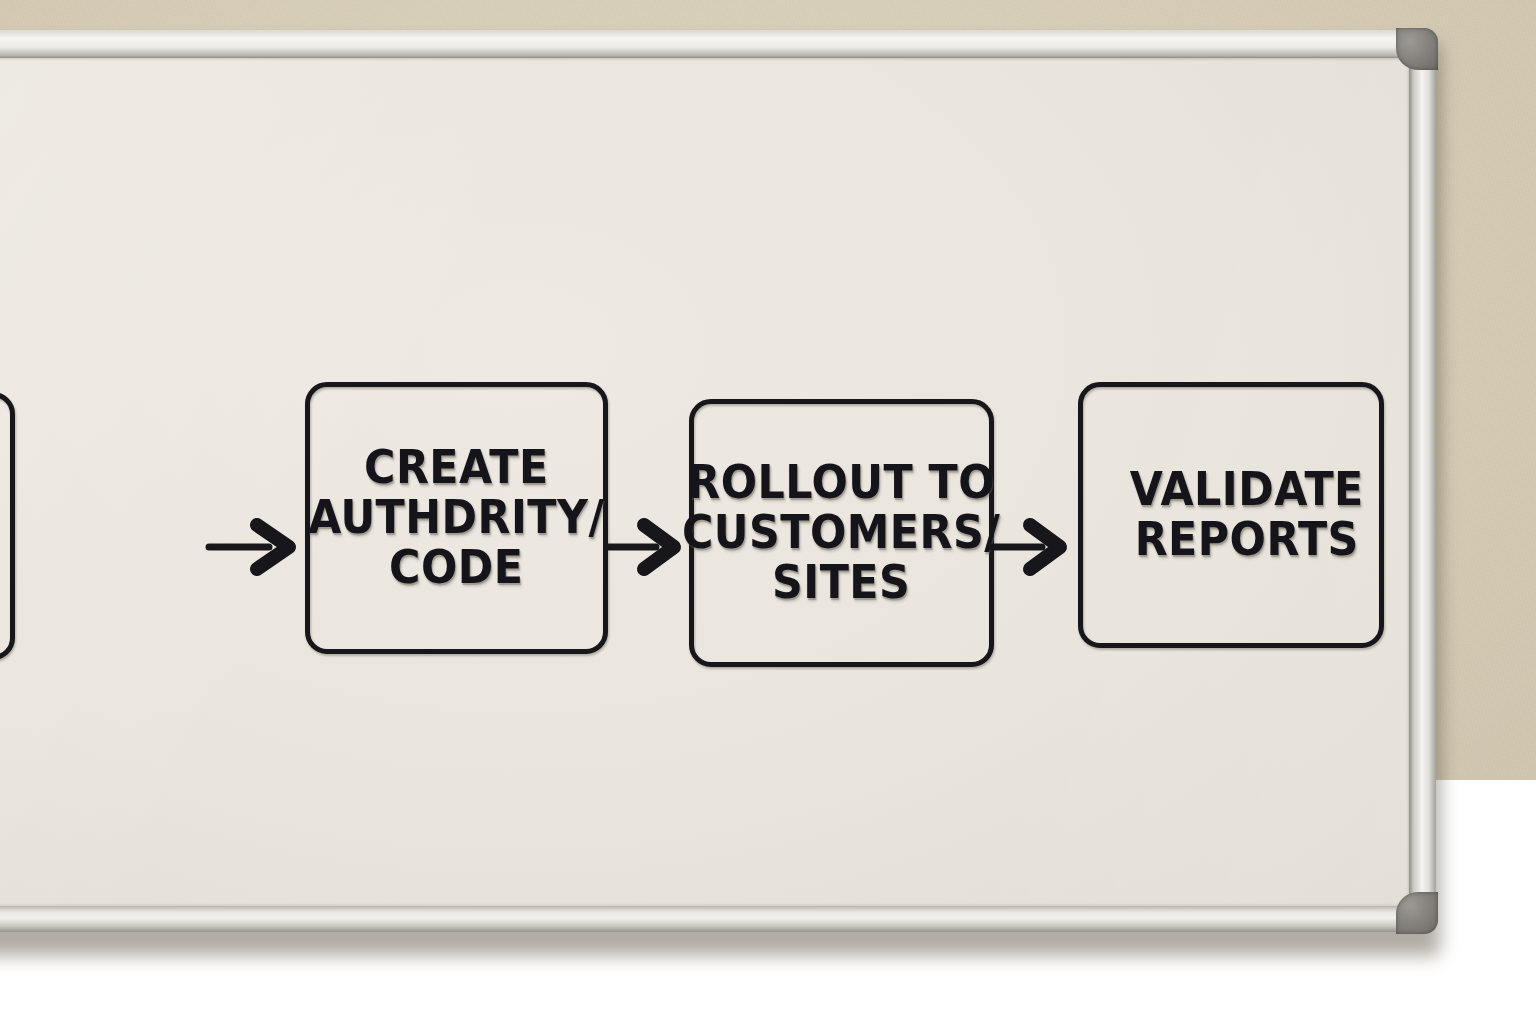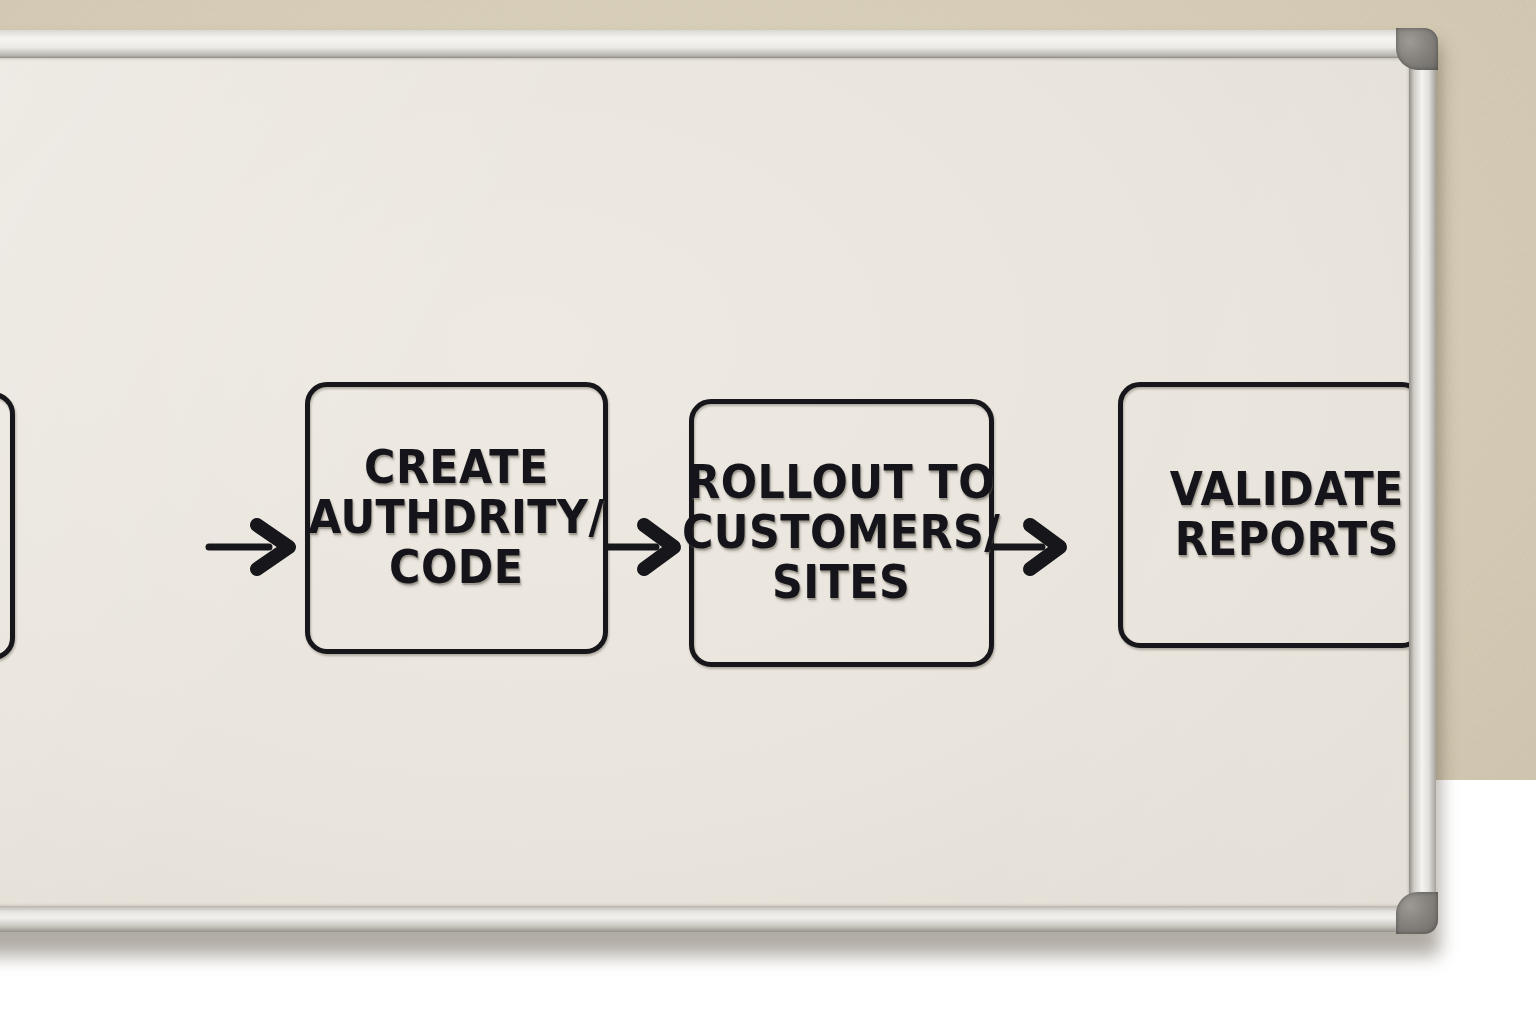--- a/index.html
+++ b/index.html
@@ -172,21 +172,21 @@
 
   .connector {
     position: absolute;
     overflow: visible;
   }
 
   
   #node-1 { left: -210px; top: 335px;  width: 253px; height: 268px; }
   #node-2 { left: 333px;  top: 325px;  width: 303px; height: 272px; }
   #node-3 { left: 717px;  top: 342px;  width: 305px; height: 268px; }
-  #node-4 { left: 1146px; top: 325px;  width: 306px; height: 266px; padding-left: 32px; }
+  #node-4 { left: 1106px; top: 325px;  width: 306px; height: 266px; padding-left: 32px; }
 
   #conn-1 { left: 45px;   top: 450px; width: 290px; height: 80px; }
   #conn-2 { left: 634px;  top: 440px; width: 86px;  height: 80px; }
   #conn-3 { left: 1018px; top: 440px; width: 90px;  height: 80px; }
 </style>
 </head>
 <body>
 
 <div id="scene">
 

